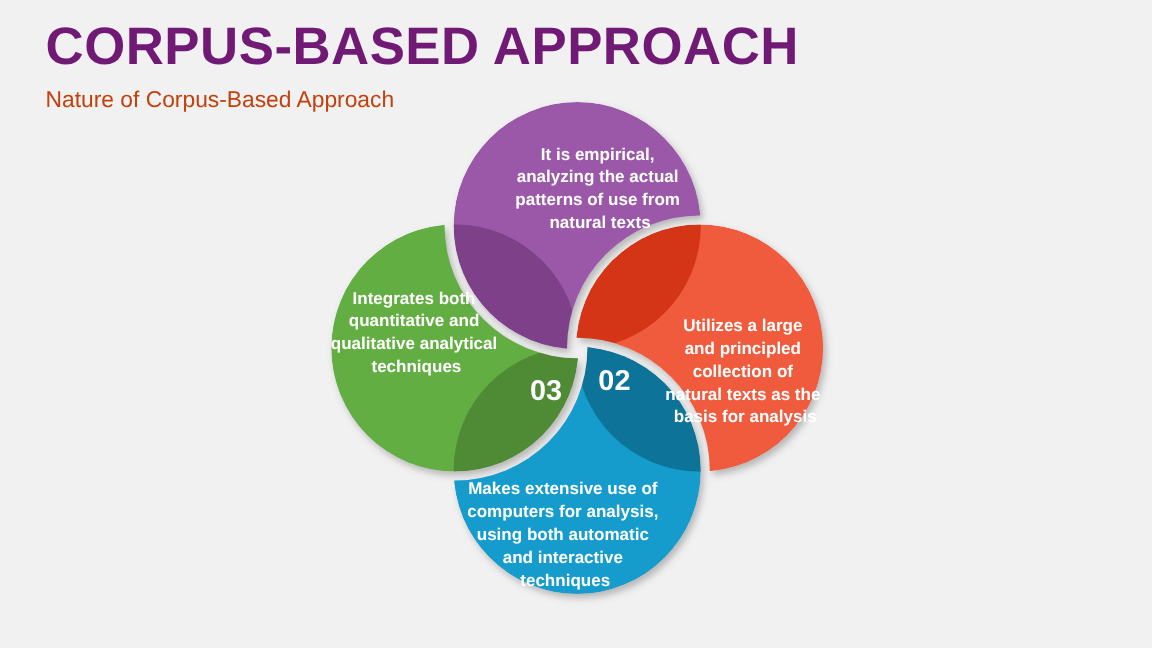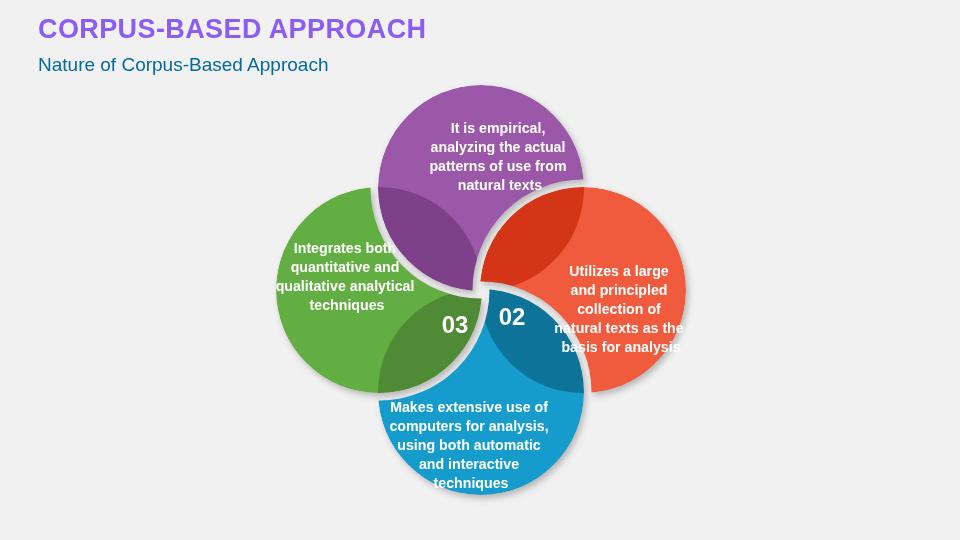--- a/index.html
+++ b/index.html
@@ -21,32 +21,32 @@
     height: 540px;
     background: #f1f1f1;
   }
   #header {
     position: absolute;
     left: 38px;
     top: 14px;
     width: 700px;
   }
   #page-title {
-    font-size: 27px;
+    font-size: 44px;
     font-weight: bold;
-    color: #8b5cf6;
+    color: #701a75;
     letter-spacing: 0.4px;
     line-height: 1.12;
     margin: 0;
     white-space: nowrap;
   }
   #page-subtitle {
     font-size: 19px;
     font-weight: normal;
-    color: #0369a1;
+    color: #c2410c;
     margin: 10px 0 0 0;
     line-height: 1.2;
     white-space: nowrap;
   }
   #diagram-wrap {
     position: absolute;
     left: 0;
     top: 0;
     width: 960px;
     height: 540px;

